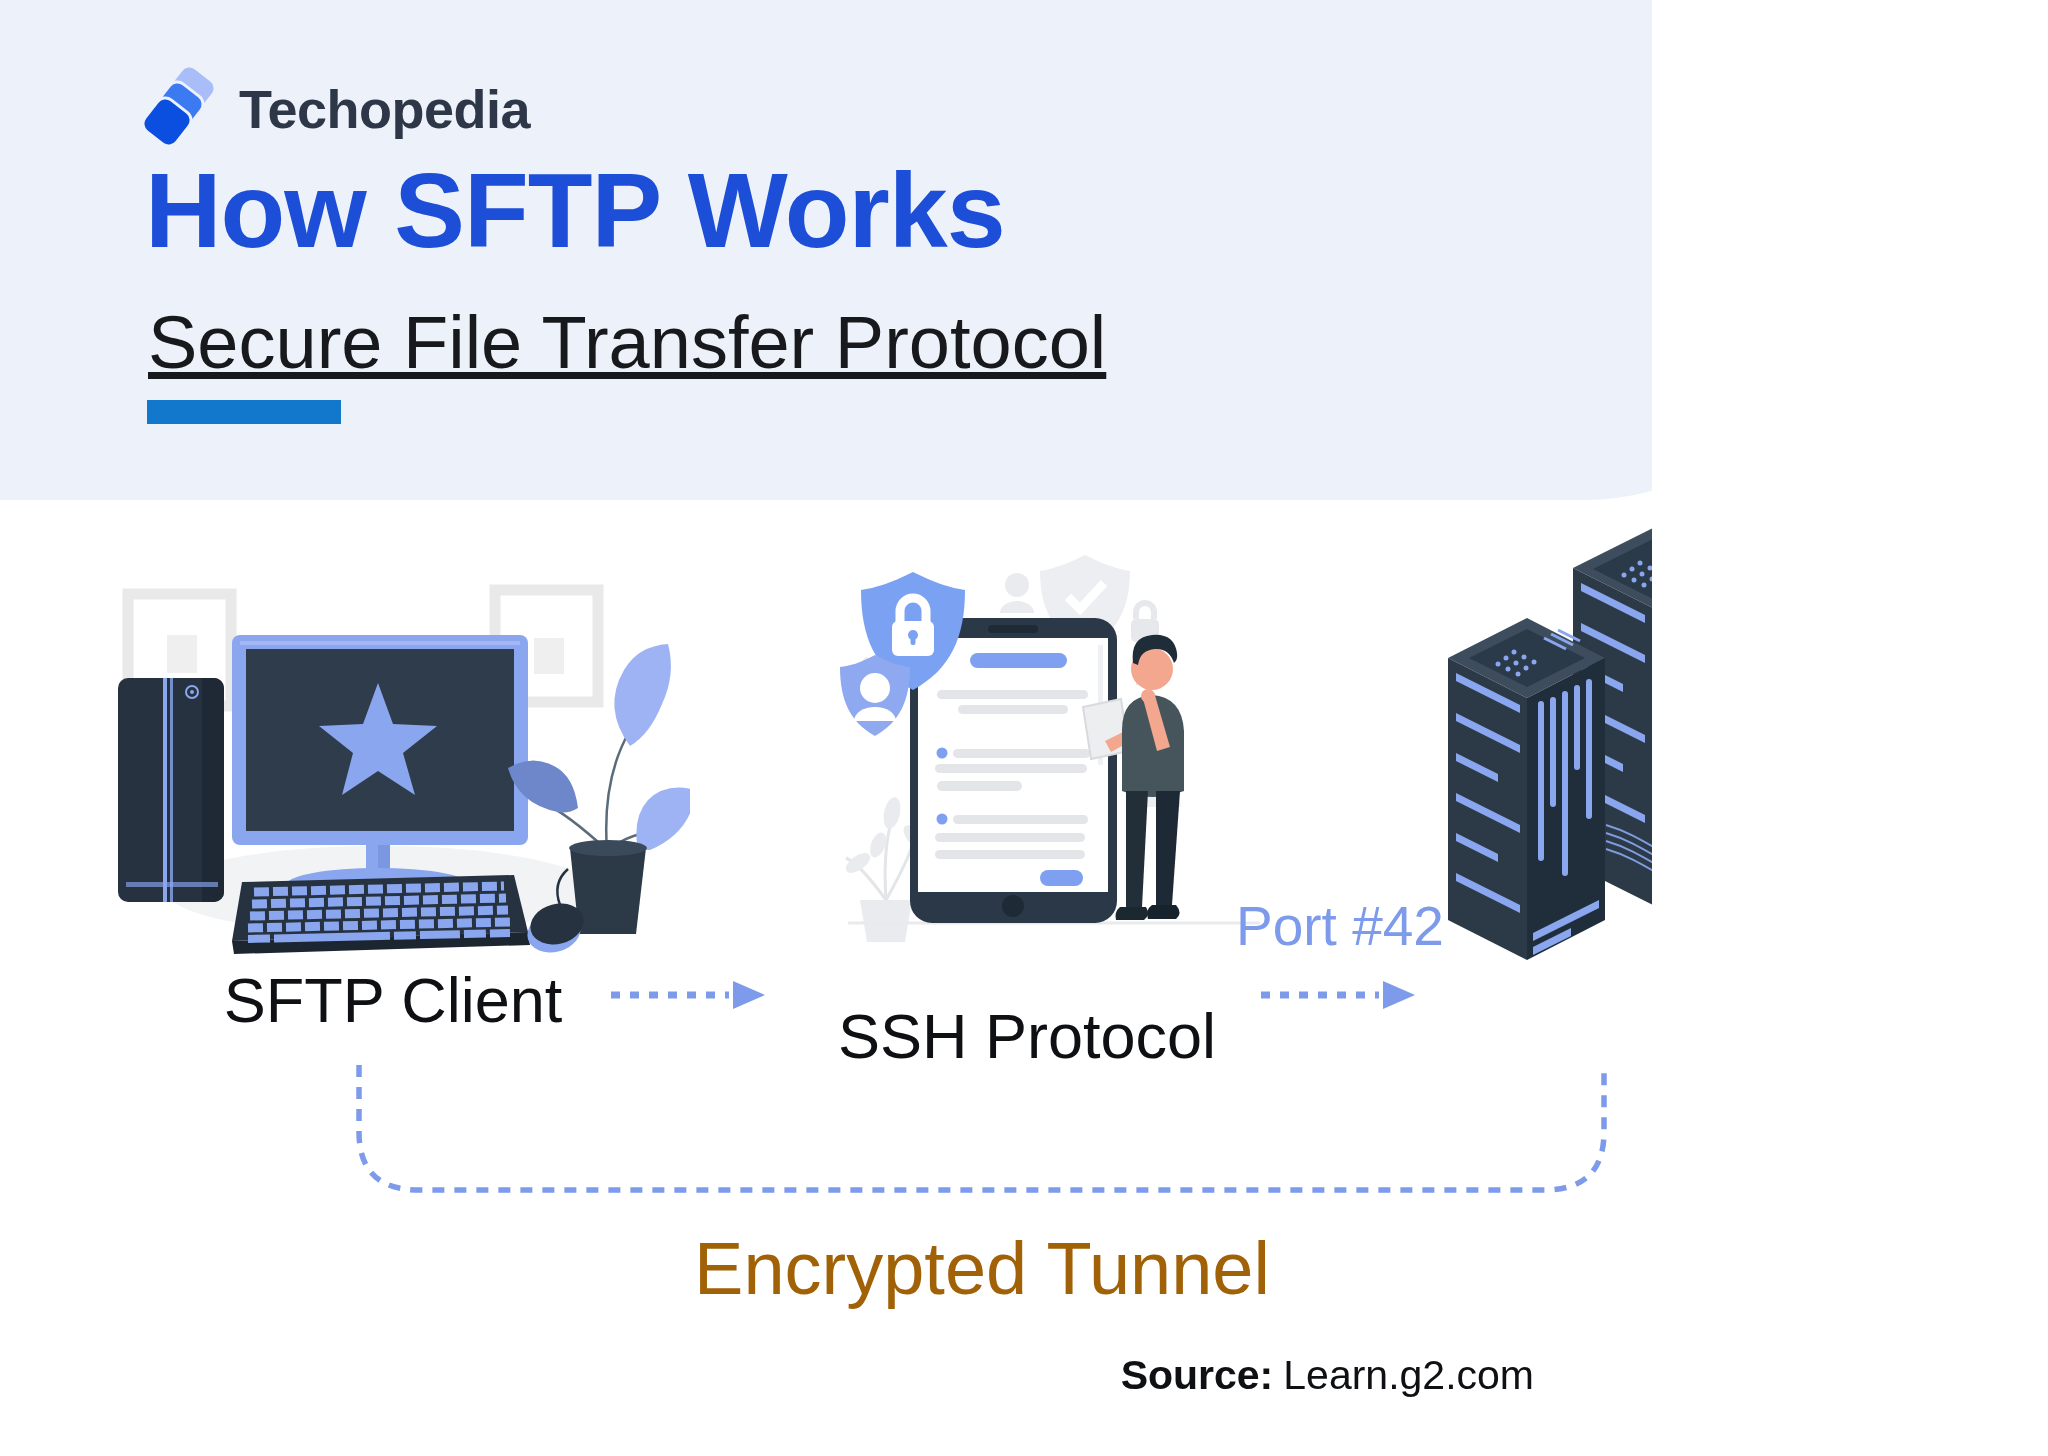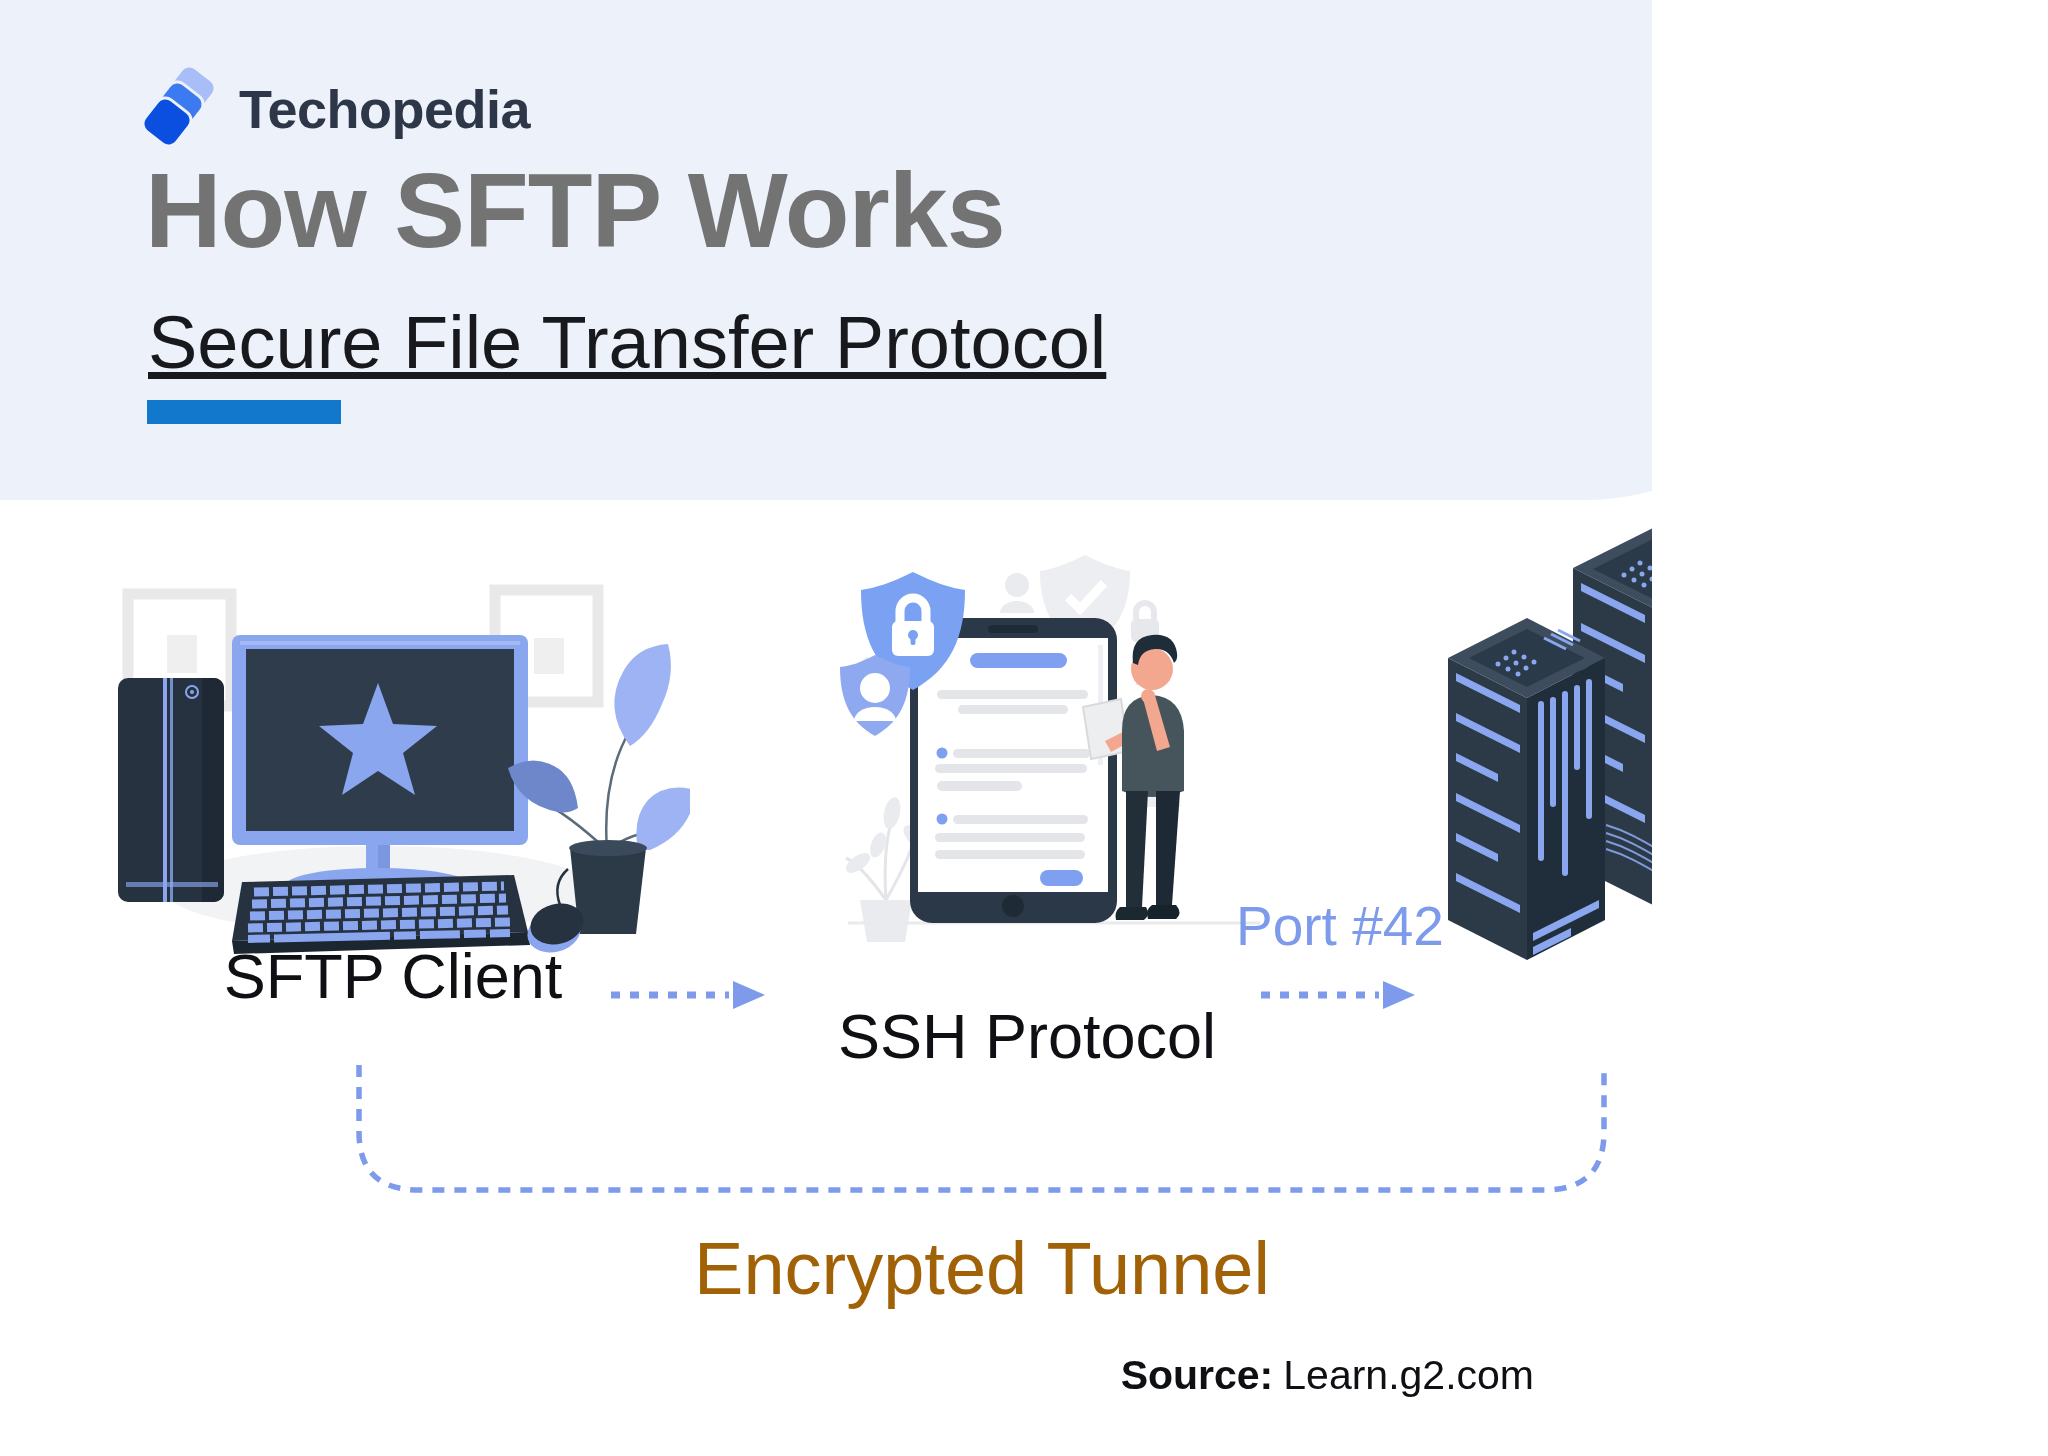--- a/index.html
+++ b/index.html
@@ -4,26 +4,26 @@
 <style>
   html,body{margin:0;padding:0;background:#ffffff;}
   #canvas{position:relative;width:1652px;height:1456px;background:#ffffff;overflow:hidden;
           font-family:"Liberation Sans", sans-serif;}
   .abs{position:absolute;}
   
   #header-band{left:0;top:0;width:1925px;height:500px;background:#edf1fa;
                border-bottom-right-radius:340px 470px;}
   #logo{left:143px;top:66px;display:flex;align-items:center;gap:24px;}
   #brand-text{font-size:54px;font-weight:700;color:#2d3748;letter-spacing:-0.5px;}
-  #page-title{left:145px;top:150px;font-size:106px;font-weight:800;color:#737373;letter-spacing:-1px;}
+  #page-title{left:145px;top:150px;font-size:106px;font-weight:800;color:#1d4ed8;letter-spacing:-1px;}
   #page-subtitle{left:148px;top:300px;font-size:74px;font-weight:400;color:#17191d;text-decoration:underline;}
   #title-underline{left:147px;top:400px;width:194px;height:24px;background:#1278cc;}
   
   .node-label{width:400px;text-align:center;font-size:63px;font-weight:500;color:#0e1013;}
-  #label-client{left:193px;top:940px;}
+  #label-client{left:193px;top:964px;}
   #label-ssh{left:827px;top:964px;margin-top:36px;}
   #label-server{left:1450px;top:964px;}
   #port-label{left:1190px;top:894px;width:300px;text-align:center;
               font-size:55px;font-weight:500;color:#7d9bea;}
   #tunnel-label{left:682px;top:1226px;width:600px;text-align:center;
                 font-size:74px;font-weight:500;color:#a16207;}
   #source-line{right:118px;top:1352px;font-size:41px;color:#0e1013;}
   #source-line .src-label{font-weight:700;}
   #source-line .src-value{font-weight:400;margin-left:10px;}
 </style>

